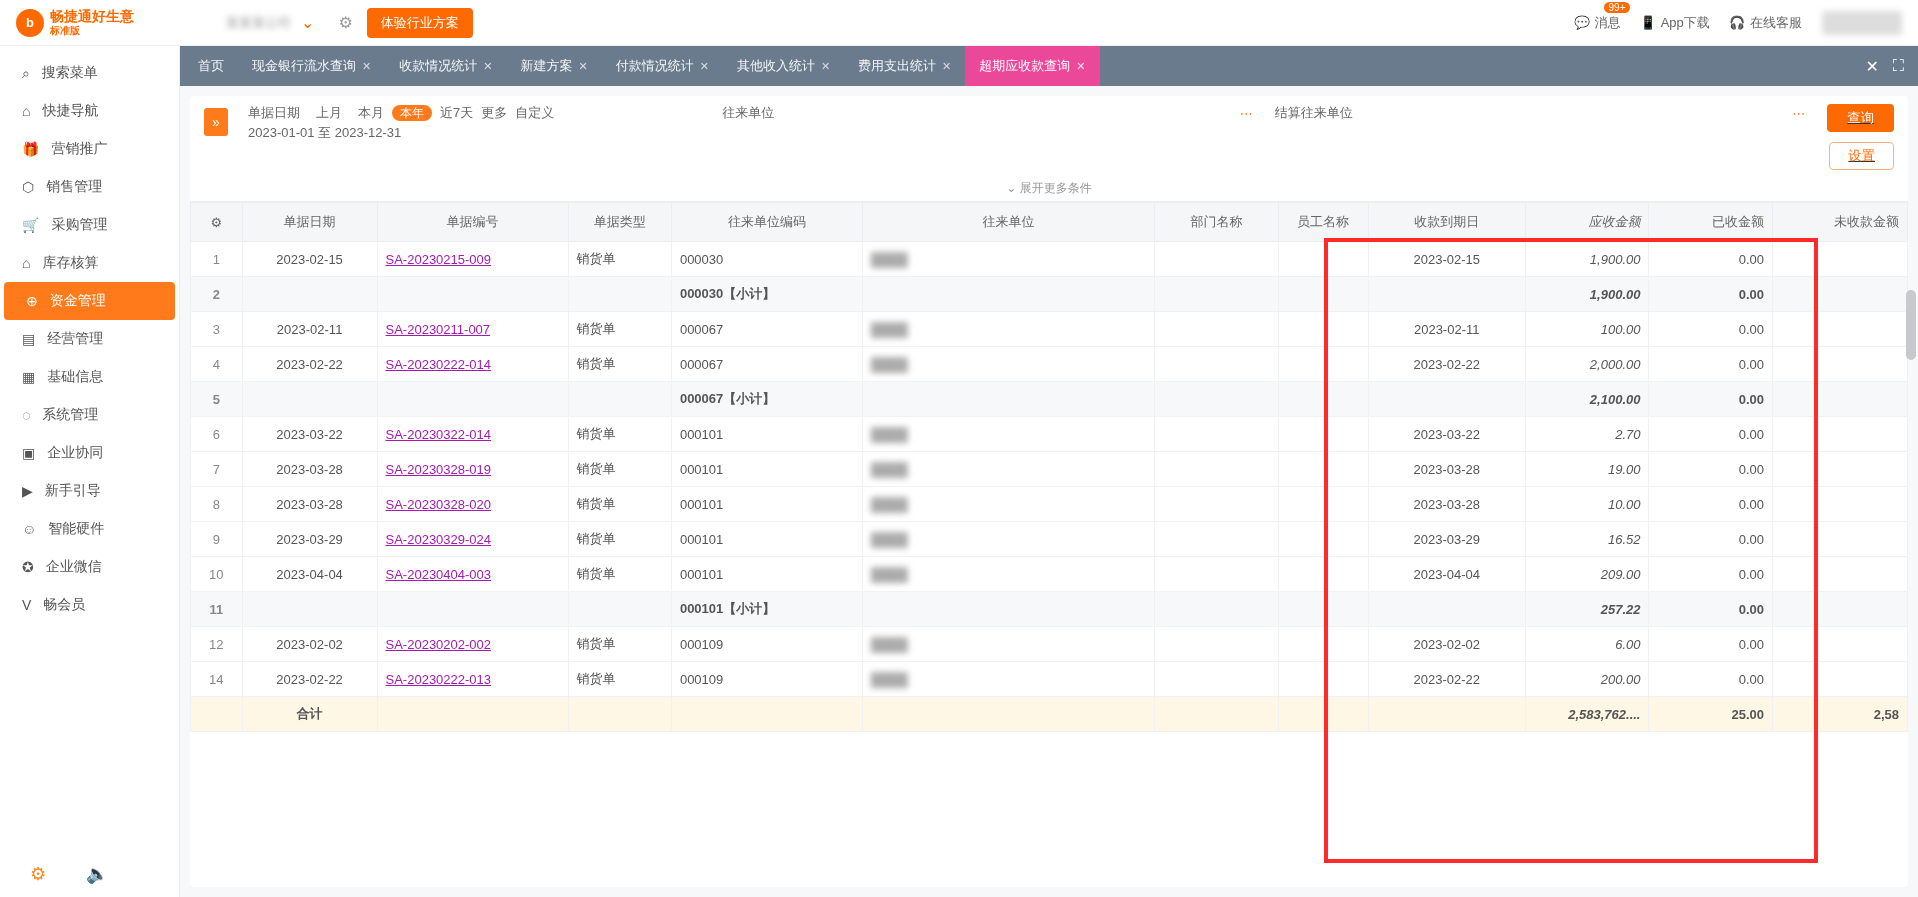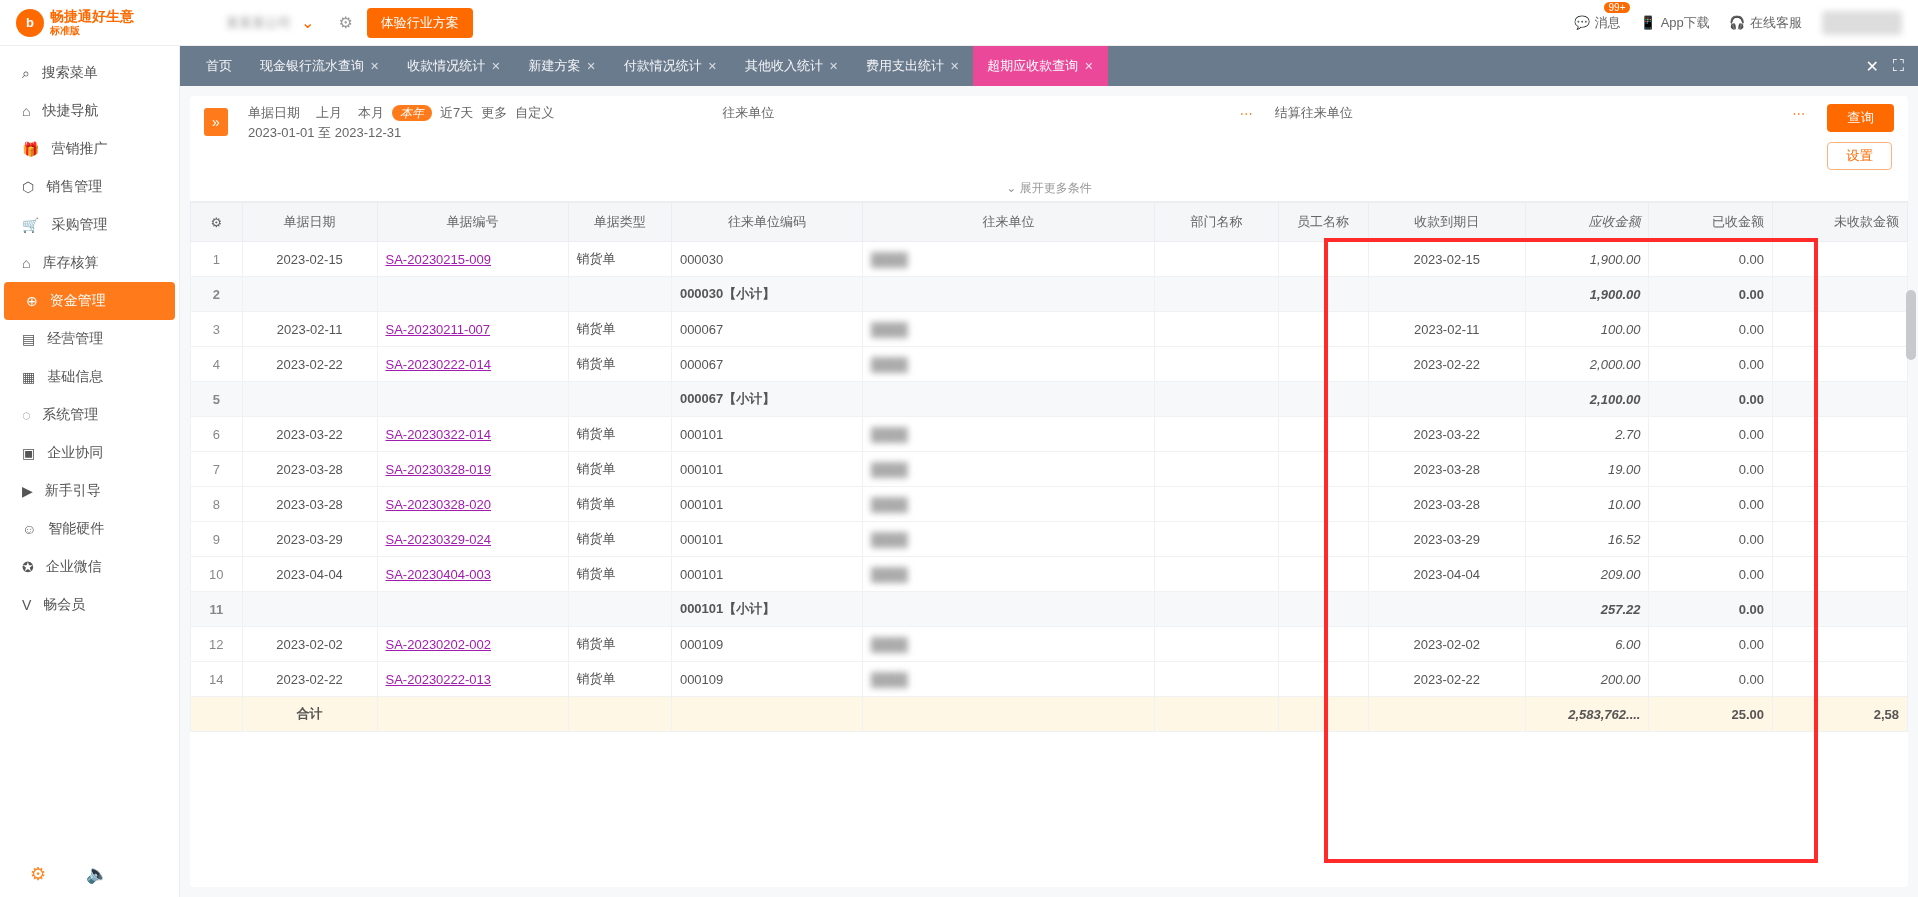--- a/index.html
+++ b/index.html
@@ -25,21 +25,21 @@
 .shell { display: flex; height: calc(100% - 46px); }
 .sidebar { width: 180px; border-right: 1px solid #eee; padding-top: 8px; display:flex; flex-direction:column; position:relative;}
 .side-item { display: flex; align-items: center; gap: 12px; padding: 10px 22px; color: #555; cursor: pointer; font-size: 14px;}
 .side-item.active { background: #ff7a1a; color: #fff; border-radius: 4px; margin: 0 4px;}
 .side-foot { position:absolute; bottom:12px; left:0; right:0; display:flex; gap:40px; padding-left:30px;}
 .side-foot span{ color:#ff8a2a; font-size:18px; cursor:pointer;}
 
 .main { flex: 1; display: flex; flex-direction: column; background: #f7f8fa; min-width:0;}
 
 
-.tab-row { background: #6b7b8e; display: flex; align-items: center; height: 40px; padding-left: 12px; color: #fff; font-size: 13px; gap: 2px; }
+.tab-row { background: #6b7b8e; display: flex; align-items: center; height: 40px; padding-left: 4px; color: #fff; font-size: 13px; gap: 2px; }
 .tabx { padding: 0 14px; height: 40px; display: flex; align-items: center; gap: 6px; cursor: pointer; opacity: 0.92; white-space:nowrap;}
 .tabx.active { background: #ec4899; font-weight: 500; opacity:1;}
 .tabx .x { font-size: 11px; opacity: 0.8; }
 .tab-tail{ margin-left:auto; display:flex; gap:14px; padding-right:14px; font-size:16px;}
 
 
 .content { flex: 1; margin: 10px; background: #fff; border-radius: 4px; display: flex; flex-direction: column; overflow:hidden;}
 
 .page-head { display: flex; align-items: center; padding: 12px 20px 6px; gap: 14px; }
 .page-title { font-size: 18px; color: #333; font-weight: 500;}
@@ -50,21 +50,21 @@
 .collapse-btn { background: #ff7a1a; color: #fff; width: 24px; height: 28px; display: flex; align-items: center; justify-content: center; border-radius: 3px; cursor:pointer; font-size:14px; margin-top:4px;}
 .date-block{ display:flex; flex-direction:column;}
 .date-lbls{ display:flex; gap:10px; align-items:center; color:#666;}
 .date-lbls .opt{ cursor:pointer;}
 .date-lbls .opt.active{ background:#ff7a1a; color:#fff; padding:1px 8px; border-radius:10px; font-size:12px;}
 .date-range{ color:#666; font-size:13px; margin-top:2px;}
 .unit-block{ display:flex; align-items:center; gap:10px; flex:1; color:#666;}
 .unit-block .dots{ color:#ff6a00; letter-spacing:2px; cursor:pointer; margin-left:auto;}
 .search-btn{ background:#ff6a00; color:#fff; border:none; padding:5px 20px; border-radius:4px; cursor:pointer;}
 .setting-btn{ color:#ff6a00; border:1px solid #ffb37a; background:#fff; padding:4px 18px; border-radius:4px; cursor:pointer; margin-top:6px;}
-.right-btns{ display:flex; flex-direction:column; align-items:flex-start; gap:4px;}
+.right-btns{ display:flex; flex-direction:column; align-items:flex-end; gap:4px;text-decoration:underline;}
 .expand-more{ text-align:center; color:#999; font-size:12px; padding:4px 0; border-bottom:1px solid #eee; cursor:pointer;}
 
 
 .table-wrap{ flex:1; overflow:auto; position:relative;}
 table{ border-collapse:collapse; width:100%; font-size:13px;}
 th{ background:#f5f6f8; color:#666; font-weight:500; padding:10px 8px; border:1px solid #ebedf0; text-align:center; white-space:nowrap;}
 td{ padding:8px 8px; border:1px solid #f0f1f3; color:#555; white-space:nowrap;}
 .gear-th{ width:36px;}
 .col-idx{ width:46px; text-align:center; color:#888;}
 .col-date{ width:120px; text-align:center;}
@@ -220,21 +220,21 @@
       </div>
     </div>
 
     <div class="content">
 
       <div class="filter-row">
         <div class="collapse-btn">»</div>
         <div class="date-block">
           <div class="date-lbls">
             <span style="margin-right:6px;">单据日期</span>
-            <span id="date-opts"><span class="opt" style="margin-right: 16px;">上月</span><span class="opt" style="margin-right: 8px;">本月</span><span class="opt active" style="margin-right: 8px; font-style: italic;">本年</span><span class="opt" style="margin-right: 8px;">近7天</span><span class="opt" style="margin-right: 8px;">更多</span><span class="opt" style="margin-right: 8px;">自定义</span></span>
+            <span id="date-opts"><span class="opt" style="margin-right: 16px;">上月</span><span class="opt" style="margin-right: 8px;">本月</span><span class="opt active" style="margin-right: 8px;">本年</span><span class="opt" style="margin-right: 8px;">近7天</span><span class="opt" style="margin-right: 8px;">更多</span><span class="opt" style="margin-right: 8px;">自定义</span></span>
           </div>
           <div class="date-range">2023-01-01 至 2023-12-31</div>
         </div>
         <div class="unit-block" style="margin-left:140px;">
           <span>往来单位</span>
           <span class="dots">⋯</span>
         </div>
         <div class="unit-block">
           <span>结算往来单位</span>
           <span class="dots">⋯</span>

